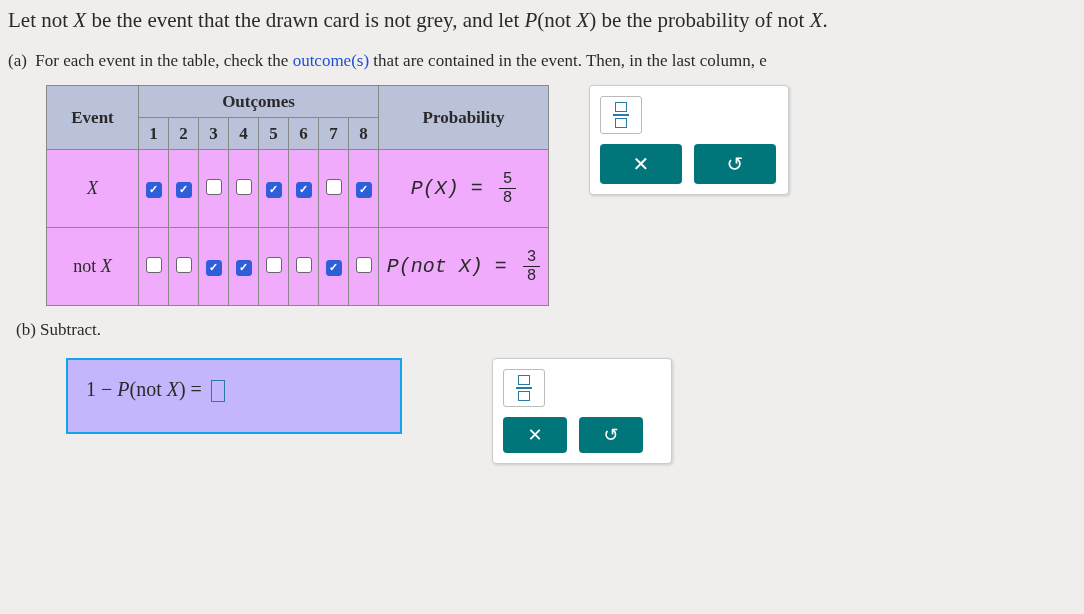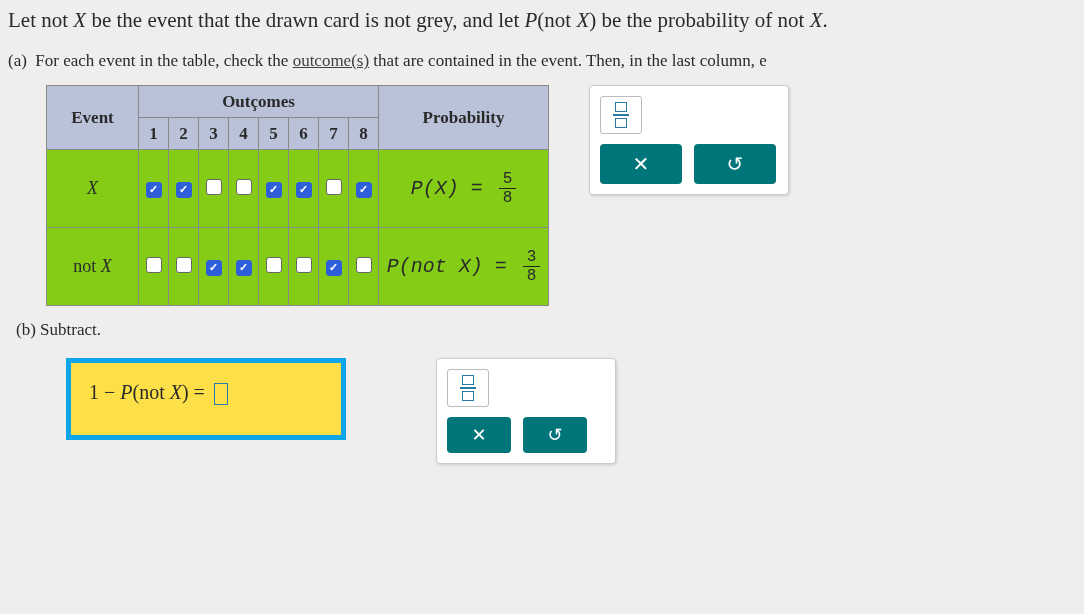--- a/index.html
+++ b/index.html
@@ -1,22 +1,22 @@
 <!DOCTYPE html>
 <html><head>
 <meta charset="utf-8">
 <style>
 * { box-sizing: border-box; margin: 0; padding: 0; }
 body { font-family: Georgia, 'Times New Roman', serif; background: #f0eeed; color: #2a2a2a; padding: 8px 0 0 8px; width: 1084px; height: 614px; overflow: hidden; }
 .text-line { font-size: 21px; margin-bottom: 18px; }
 .part-label { font-size: 17px; margin: 6px 0 14px 0; }
-.link { color: #404040; text-decoration: underline; }
+.link { color: #1d4ed8; }
 .italic { font-style: italic; font-family: 'Times New Roman', serif; }
 .main-row { display: flex; align-items: flex-start; gap: 40px; margin-left: 38px; }
-table.outcomes { border-collapse: collapse; background: #84cc16; }
+table.outcomes { border-collapse: collapse; background: #f0abfc; }
 table.outcomes th, table.outcomes td { border: 1px solid #888; text-align: center; vertical-align: middle; }
 table.outcomes th { background: #b9c2d9; font-weight: bold; font-size: 17px; }
 th.event-head { width: 92px; height: 36px; }
 th.outcomes-head { height: 32px; font-size: 17px; }
 th.prob-head { width: 170px; height: 36px; }
 th.num-head { width: 30px; height: 32px; font-size: 16px; background: #b9c2d9; }
 td.event-cell { width: 92px; height: 78px; font-size: 18px; font-style: italic; font-family: 'Times New Roman', serif; }
 td.chk-cell { width: 30px; height: 78px; }
 td.prob-cell { width: 170px; height: 78px; font-size: 20px; font-family: Liberation Mono, monospace; font-style: italic; }
 .chk { width: 16px; height: 16px; border: 1px solid #666; border-radius: 3px; display: inline-flex; align-items: center; justify-content: center; background: #fff; }
@@ -27,21 +27,21 @@
 .frac .den { padding: 1px 4px 0; }
 .panel { background: #fff; border: 1px solid #ccc; border-radius: 4px; padding: 10px; display: flex; flex-direction: column; gap: 10px; width: 200px; box-shadow: 1px 1px 3px rgba(0,0,0,0.15); }
 .panel-row { display: flex; gap: 12px; justify-content: flex-start; }
 .frac-btn { width: 42px; height: 38px; background: #fff; border: 1px solid #bbb; border-radius: 3px; display: inline-flex; align-items: center; justify-content: center; cursor: pointer; }
 .frac-btn .mini-frac { display: flex; flex-direction: column; align-items: center; line-height: 1; }
 .frac-btn .mini-frac .mn { width: 12px; height: 10px; border: 1px solid #2a7aa8; }
 .frac-btn .mini-frac .bar { width: 16px; height: 1.5px; background: #2a7aa8; margin: 2px 0; }
 .teal-btn { background: #00757a; color: #fff; border: none; border-radius: 4px; width: 82px; height: 40px; display: inline-flex; align-items: center; justify-content: center; font-size: 20px; cursor: pointer; }
 .teal-btn.sm { width: 64px; height: 36px; font-size: 18px; }
 .sub-box-wrap { margin: 18px 0 0 58px; display: flex; align-items: flex-start; gap: 90px; }
-.sub-box { border: 5px solid #0ea5e9; background: #fde047; padding: 18px 24px 30px 18px; width: 280px; font-size: 20px; font-family: 'Times New Roman', serif; }
+.sub-box { border: 2px solid #0ea5e9; background: #c4b5fd; padding: 18px 24px 30px 18px; width: 336px; font-size: 20px; font-family: 'Times New Roman', serif; }
 .ans-slot { display: inline-block; width: 14px; height: 22px; border: 1.5px solid #2a7aa8; vertical-align: middle; margin-left: 4px; }
 .panel2 { background: #fff; border: 1px solid #ccc; border-radius: 4px; padding: 10px; display: flex; flex-direction: column; gap: 10px; width: 180px; box-shadow: 1px 1px 3px rgba(0,0,0,0.15); }
 .subtract-label { font-size: 17px; margin: 14px 0 0 8px; font-family: Liberation Serif, serif; }
 </style>
 </head>
 <body>
 
 <div class="text-line">
   Let not <span class="italic">X</span> be the event that the drawn card is not grey, and let <span class="italic">P</span>(not <span class="italic">X</span>) be the probability of not <span class="italic">X</span>.
 </div>

